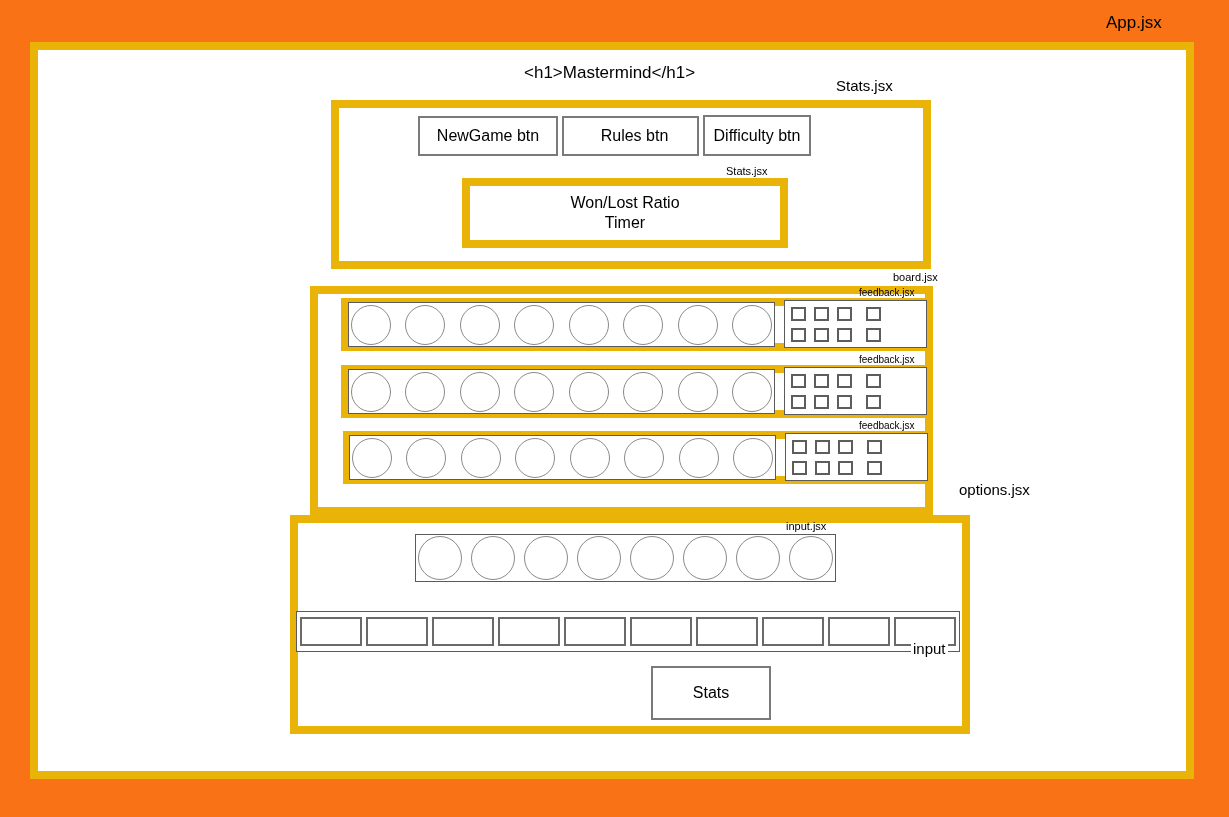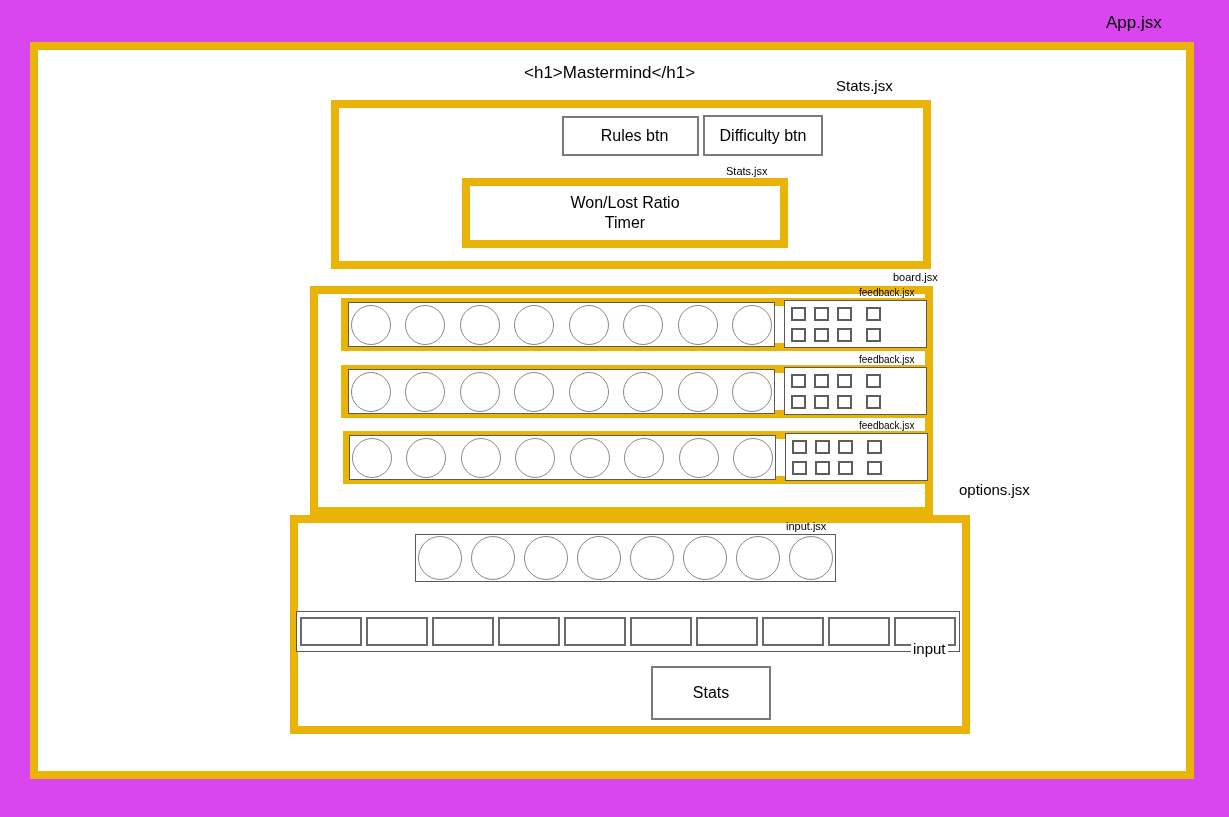--- a/index.html
+++ b/index.html
@@ -9,21 +9,21 @@
     background: #ffffff;
   }
   body {
     font-family: "Liberation Sans", sans-serif;
     color: #000000;
   }
   #canvas {
     position: relative;
     width: 1229px;
     height: 817px;
-    background: #d946ef;
+    background: #f97316;
     overflow: hidden;
   }
   
   .box {
     position: absolute;
     box-sizing: border-box;
     border: 8px solid #eab308;
     background: #ffffff;
   }
   
@@ -132,24 +132,25 @@
   <div class="tag tag-lg" style="left:1106px; top:14px;">App.jsx</div>
 
   <div class="box" id="app-frame" style="left:30px; top:42px; width:1164px; height:737px;"></div>
 
   <div id="page-title" style="left:524px; top:63px;">&lt;h1&gt;Mastermind&lt;/h1&gt;</div>
 
   <div class="tag tag-md" style="left:836px; top:78px;">Stats.jsx</div>
 
   <div class="box" id="rules-frame" style="left:331px; top:100px; width:600px; height:169px;"></div>
 
+  <div class="btn" style="left:418px; top:116px; width:140px; height:40px;">NewGame btn</div>
 
   <div class="btn" style="left:562px; top:116px; width:137px; height:40px;padding-left:8px;">Rules btn</div>
 
-  <div class="btn" style="left:703px; top:115px; width:120px; height:41px;">Difficulty btn</div>
+  <div class="btn" style="left:703px; top:115px; width:108px; height:41px;">Difficulty btn</div>
 
   <div class="tag tag-sm" style="left:726px; top:166px;">Stats.jsx</div>
 
   <div class="box" id="stats-panel" style="left:462px; top:178px; width:326px; height:70px;">
     <div class="stats-line">Won/Lost Ratio</div>
     <div class="stats-line">Timer</div>
   </div>
 
   <div class="tag tag-sm" style="left:893px; top:272px;">board.jsx</div>
 

